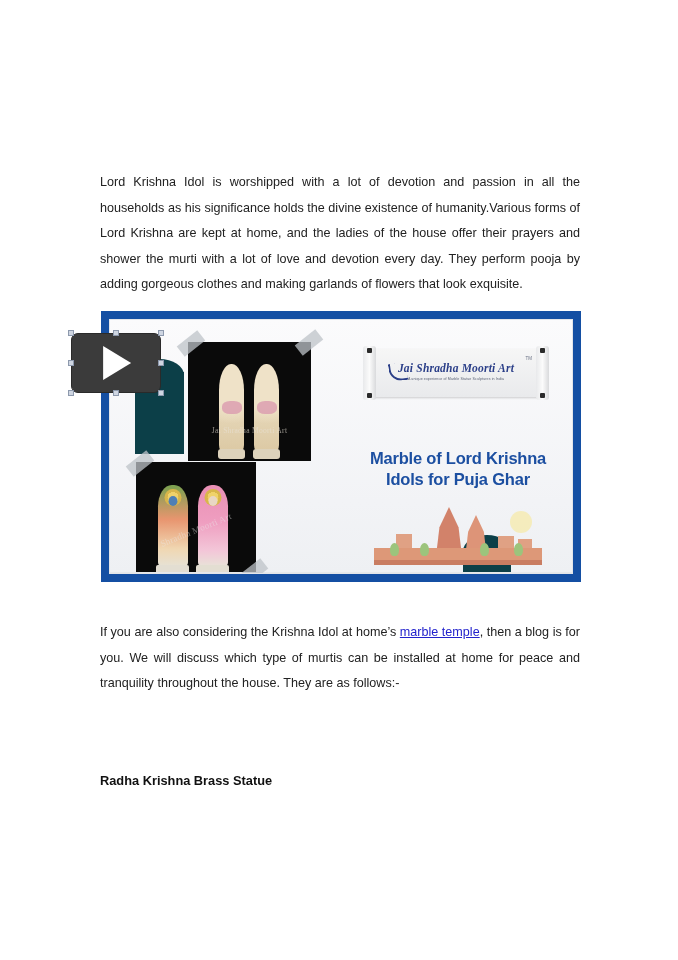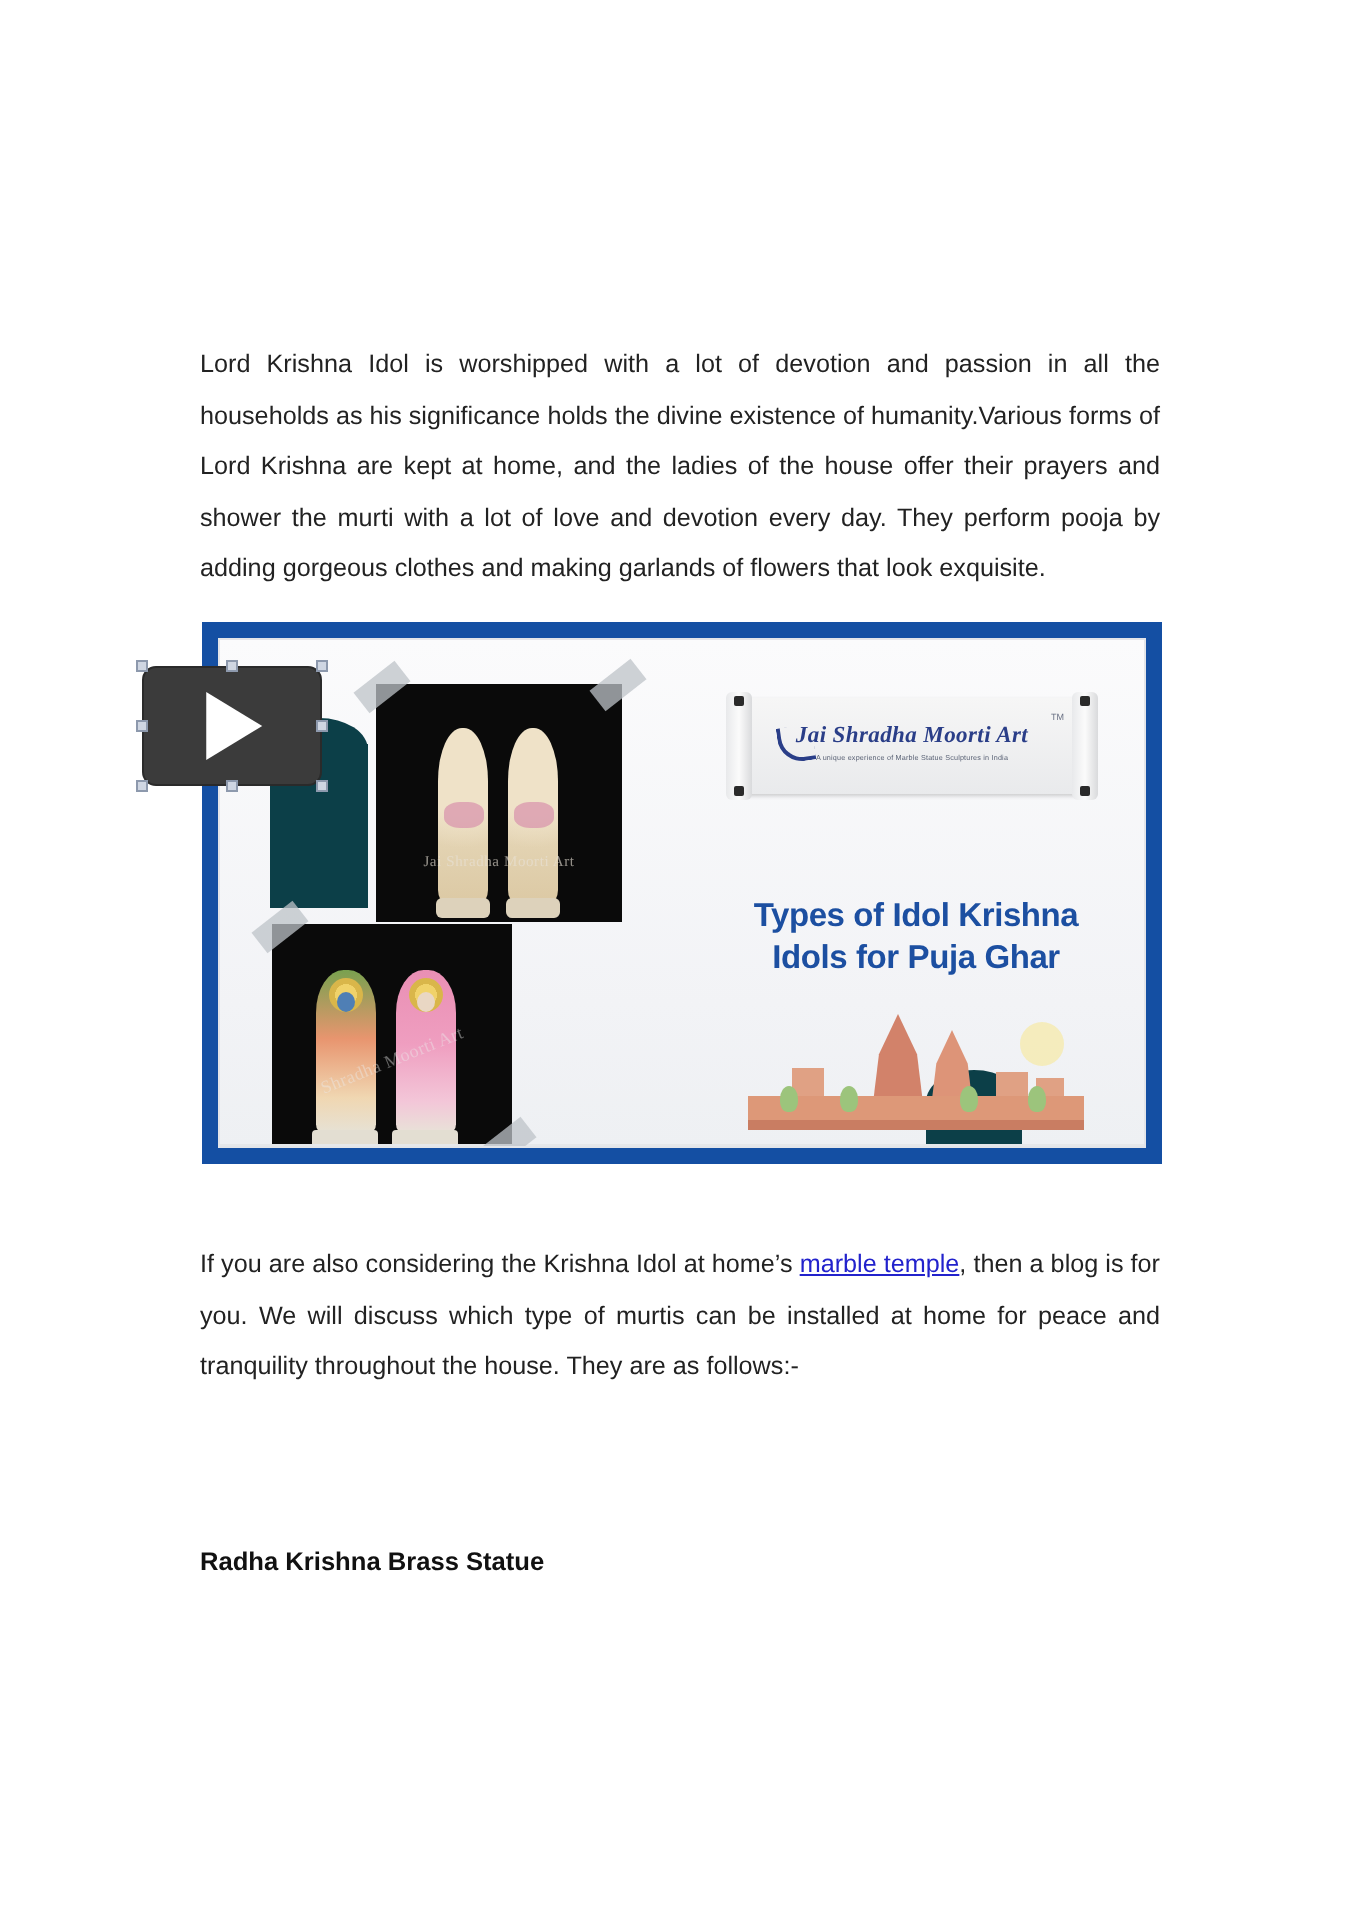--- a/index.html
+++ b/index.html
@@ -491,21 +491,21 @@
           <div class="banner-pin tr"></div>
           <div class="banner-pin bl"></div>
           <div class="banner-pin br"></div>
           <div class="brand-swoosh"></div>
           <div class="brand-name">Jai Shradha Moorti Art</div>
           <div class="brand-tag">A unique experience of Marble Statue Sculptures in India</div>
           <div class="brand-tm">TM</div>
         </div>
 
         <div class="slide-headline">
-          <div>Types of Idol Krishna</div>
+          <div>Marble of Lord Krishna</div>
           <div>Idols for Puja Ghar</div>
         </div>
 
         <div class="temple">
           <div class="sun"></div>
           <div class="t-tower main"></div>
           <div class="t-tower side"></div>
           <div class="t-block b1"></div>
           <div class="t-block b2"></div>
           <div class="t-block b3"></div>

